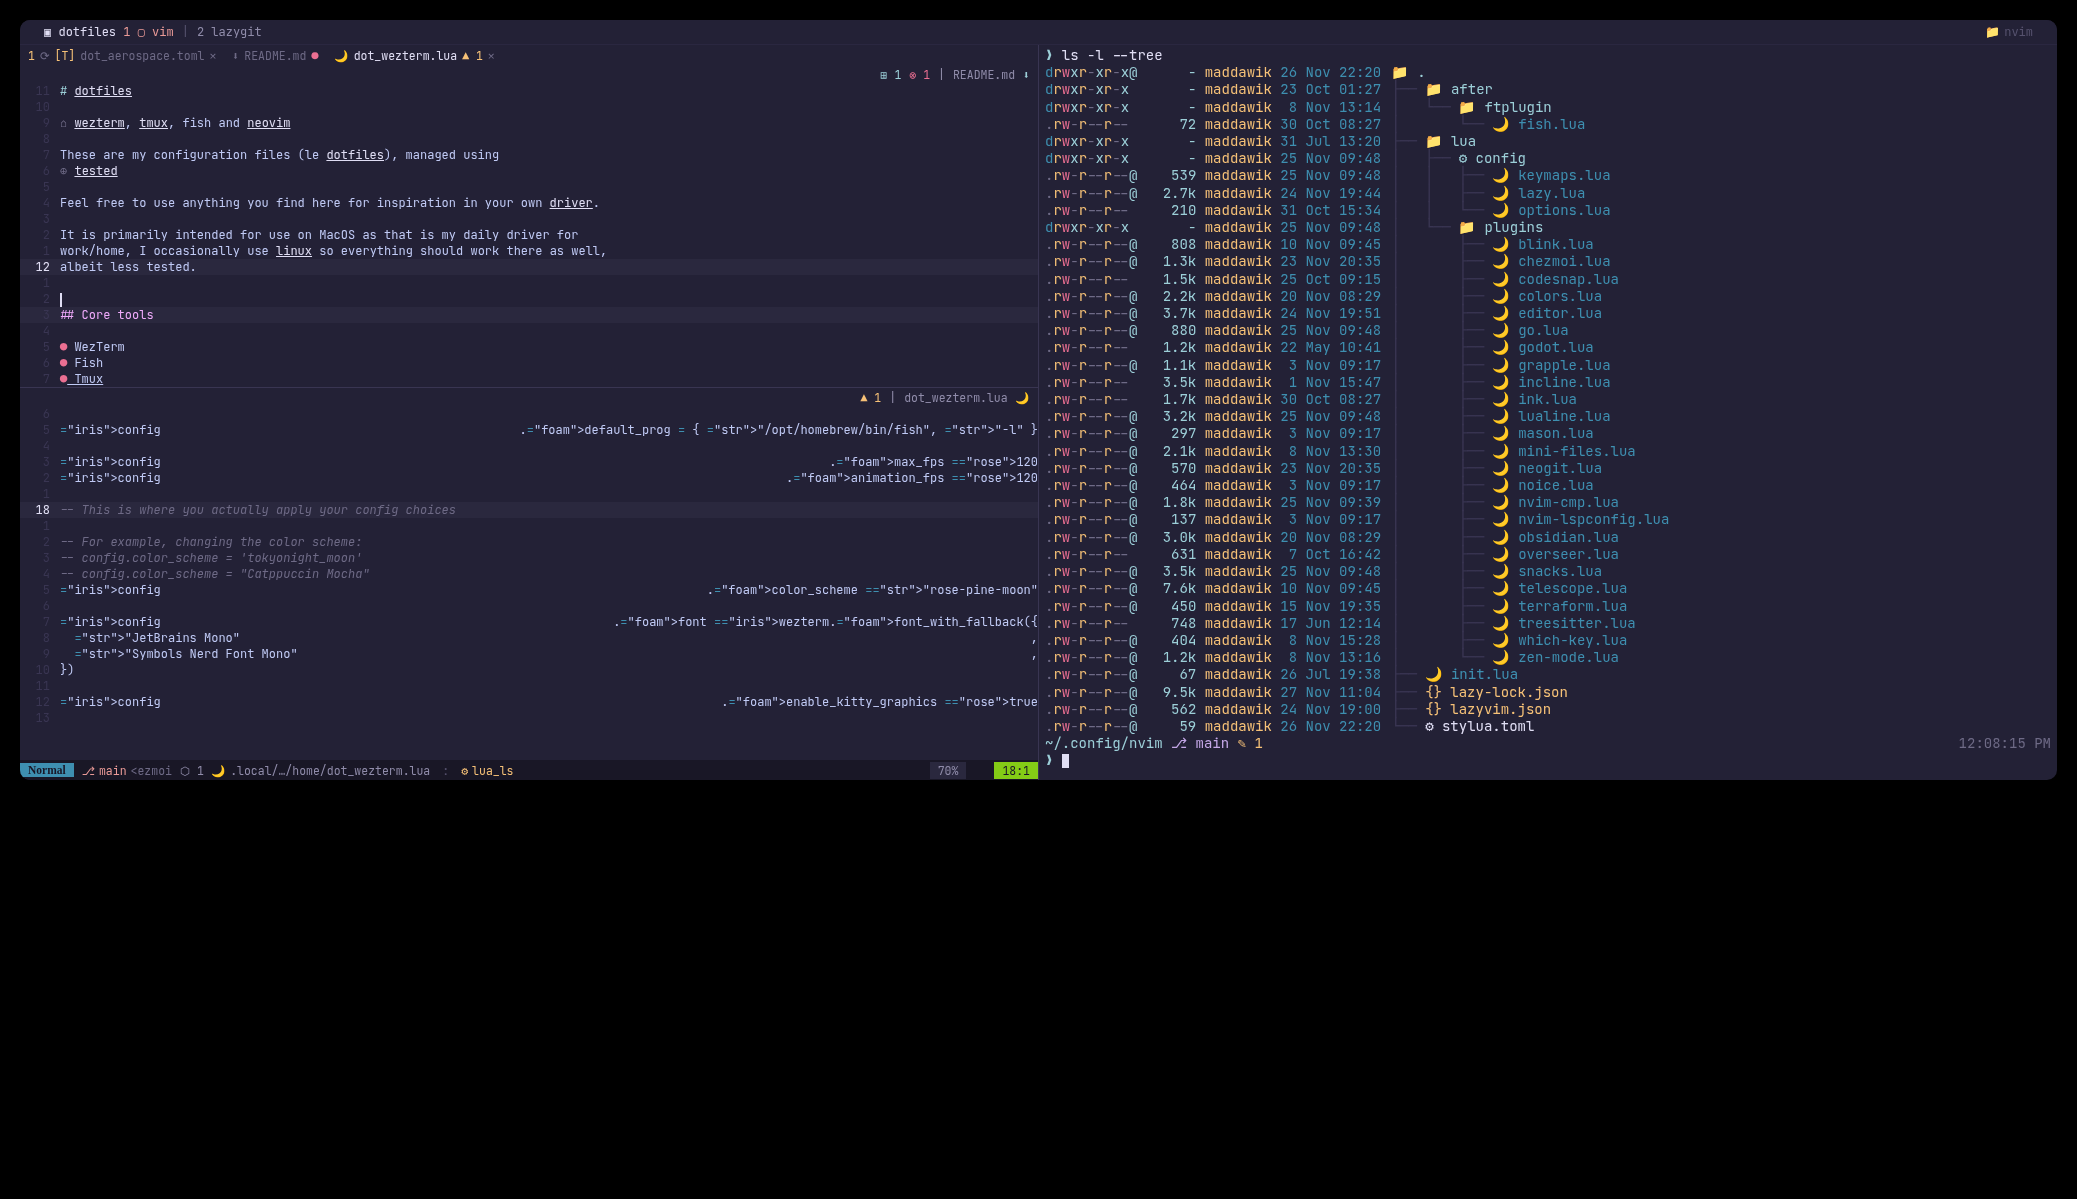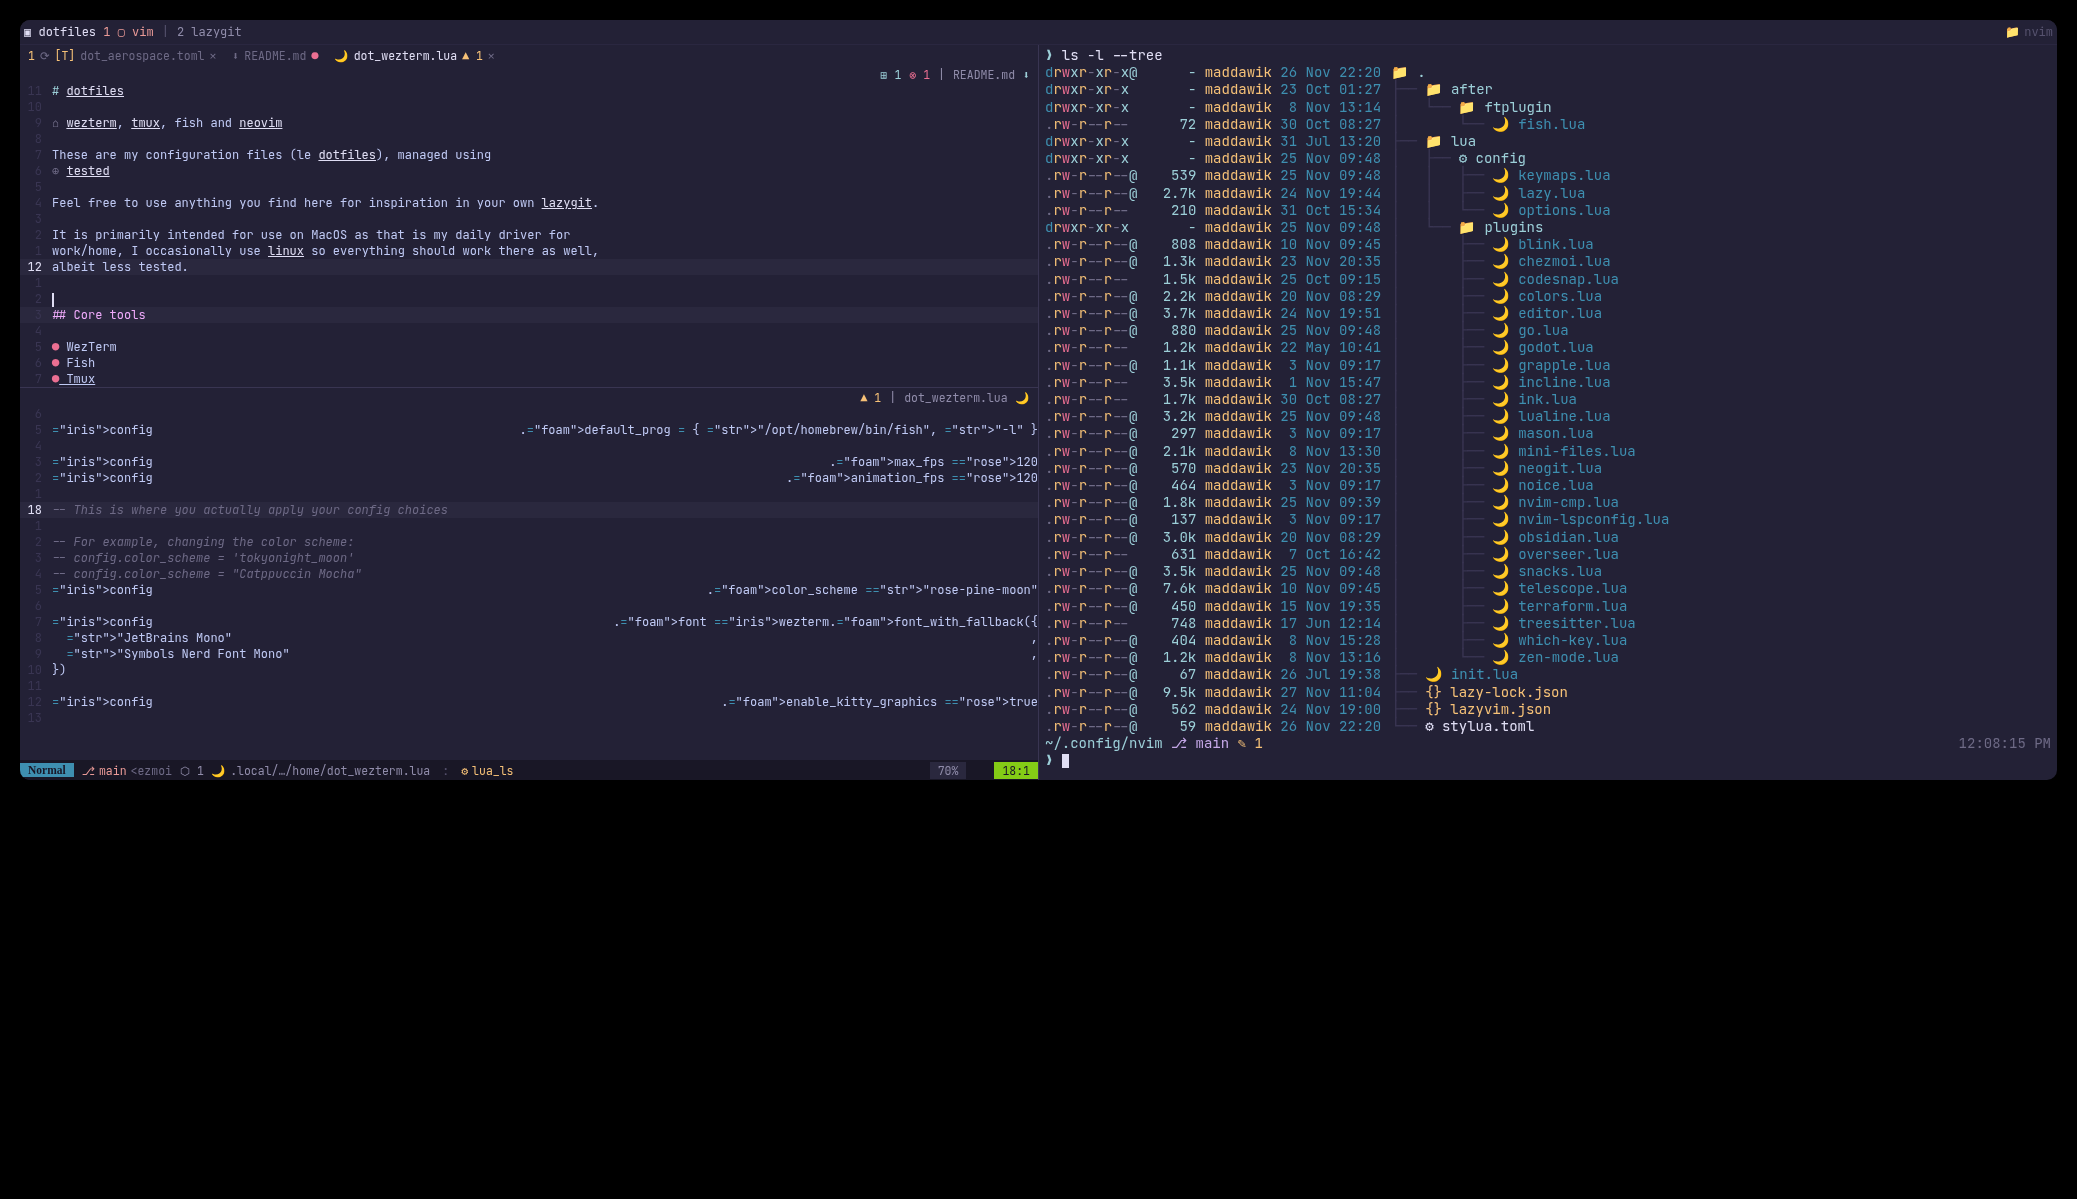--- a/index.html
+++ b/index.html
@@ -15,21 +15,21 @@
   border-radius: 10px;
   overflow: hidden;
   width: 100%;
   height: 760px;
   display: flex;
   flex-direction: column;
 }
 .top-tabs {
   display: flex;
   align-items: center;
-  padding: 4px 4px;
+  padding: 4px 24px;
   gap: 8px;
   background: #232136;
   border-bottom: 1px solid #2a2740;
 }
 .top-tabs .tab { color: #908caa; }
 .top-tabs .tab.active { color: #e0def4; }
 .top-tabs .sep { color: #56526e; }
 .right-label { margin-left: auto; color: #56526e; display: flex; align-items:center; gap:4px;}
 .folder-icn { color:#ea9a97; }
 
@@ -69,21 +69,21 @@
   height: 18px;
 }
 .winbar .plus { color:#9ccfd8;}
 .winbar .err { color:#eb6f92;}
 .winbar .warnb { color:#f6c177;}
 .pane { flex: 1; overflow: hidden; }
 .pane-split { display:flex; flex-direction:column; flex:1;}
 .pane-top { flex: 0 0 auto; }
 .pane-bottom { flex: 1; border-top: 1px solid #393552;}
 
-.line { display: flex; white-space: pre; padding-left: 4px; justify-content: flex-end;}
+.line { display: flex; white-space: pre; padding-left: 12px; justify-content: flex-end;}
 .gutter { width: 28px; text-align: right; color: #393552; padding-right: 10px; flex-shrink:0;}
 .gutter.cur { color: #e0def4; }
 .code { flex: 1; }
 .hl-line { background: #2a283e; }
 .muted { color: #6e6a86; }
 .comment { color: #6e6a86; font-style: italic; }
 .linkname { color:#e0def4; text-decoration:underline;}
 .gold { color: #f6c177; }
 .rose { color: #ea9a97; }
 .foam { color: #9ccfd8; }
@@ -199,21 +199,21 @@
             <span class="foam">⬇</span>
           </div>
           <div id="readme-body">
               <div class="line"><span class="gutter">11</span><span class="code"><span class="hdr"># </span><span class="linkname">dotfiles</span></span></div>
               <div class="line"><span class="gutter">10</span><span class="code"><span class=""></span></span></div>
               <div class="line"><span class="gutter">9</span><span class="code"><span class="muted">⌂ </span><span class="linkname">wezterm</span>, <span class="linkname">tmux</span>, fish and <span class="linkname">neovim</span></span></div>
               <div class="line"><span class="gutter">8</span><span class="code"><span class=""></span></span></div>
               <div class="line"><span class="gutter">7</span><span class="code"><span class="">These are my configuration files (le </span><span class="linkname">dotfiles</span>), managed using</span></div>
               <div class="line"><span class="gutter">6</span><span class="code"><span class="muted">⊕ </span><span class=""></span><span class="linkname">tested</span></span></div>
               <div class="line"><span class="gutter">5</span><span class="code"><span class=""></span></span></div>
-              <div class="line"><span class="gutter">4</span><span class="code"><span class="">Feel free to use anything you find here for inspiration in your own </span><span class="linkname">lazygit</span>.</span></div>
+              <div class="line"><span class="gutter">4</span><span class="code"><span class="">Feel free to use anything you find here for inspiration in your own </span><span class="linkname">driver</span>.</span></div>
               <div class="line"><span class="gutter">3</span><span class="code"><span class=""></span></span></div>
               <div class="line"><span class="gutter">2</span><span class="code"><span class="">It is primarily intended for use on MacOS as that is my daily driver for</span></span></div>
               <div class="line"><span class="gutter">1</span><span class="code"><span class="">work/home, I occasionally use </span><span class="linkname">linux</span> so everything should work there as well,</span></div>
               <div class="line hl-line"><span class="gutter cur">12</span><span class="code"><span class="">albeit less tested.</span></span></div>
               <div class="line"><span class="gutter">1</span><span class="code"><span class=""></span></span></div>
               <div class="line"><span class="gutter">2</span><span class="code"><span class=""></span><span class="cur-line-v"></span></span></div>
               <div class="line hl-line"><span class="gutter">3</span><span class="code"><span class="hdr2">## Core tools</span></span></div>
               <div class="line"><span class="gutter">4</span><span class="code"><span class=""></span></span></div>
               <div class="line"><span class="gutter">5</span><span class="code"><span class="bullet">●</span><span> WezTerm</span></span></div>
               <div class="line"><span class="gutter">6</span><span class="code"><span class="bullet">●</span><span> Fish</span></span></div>

